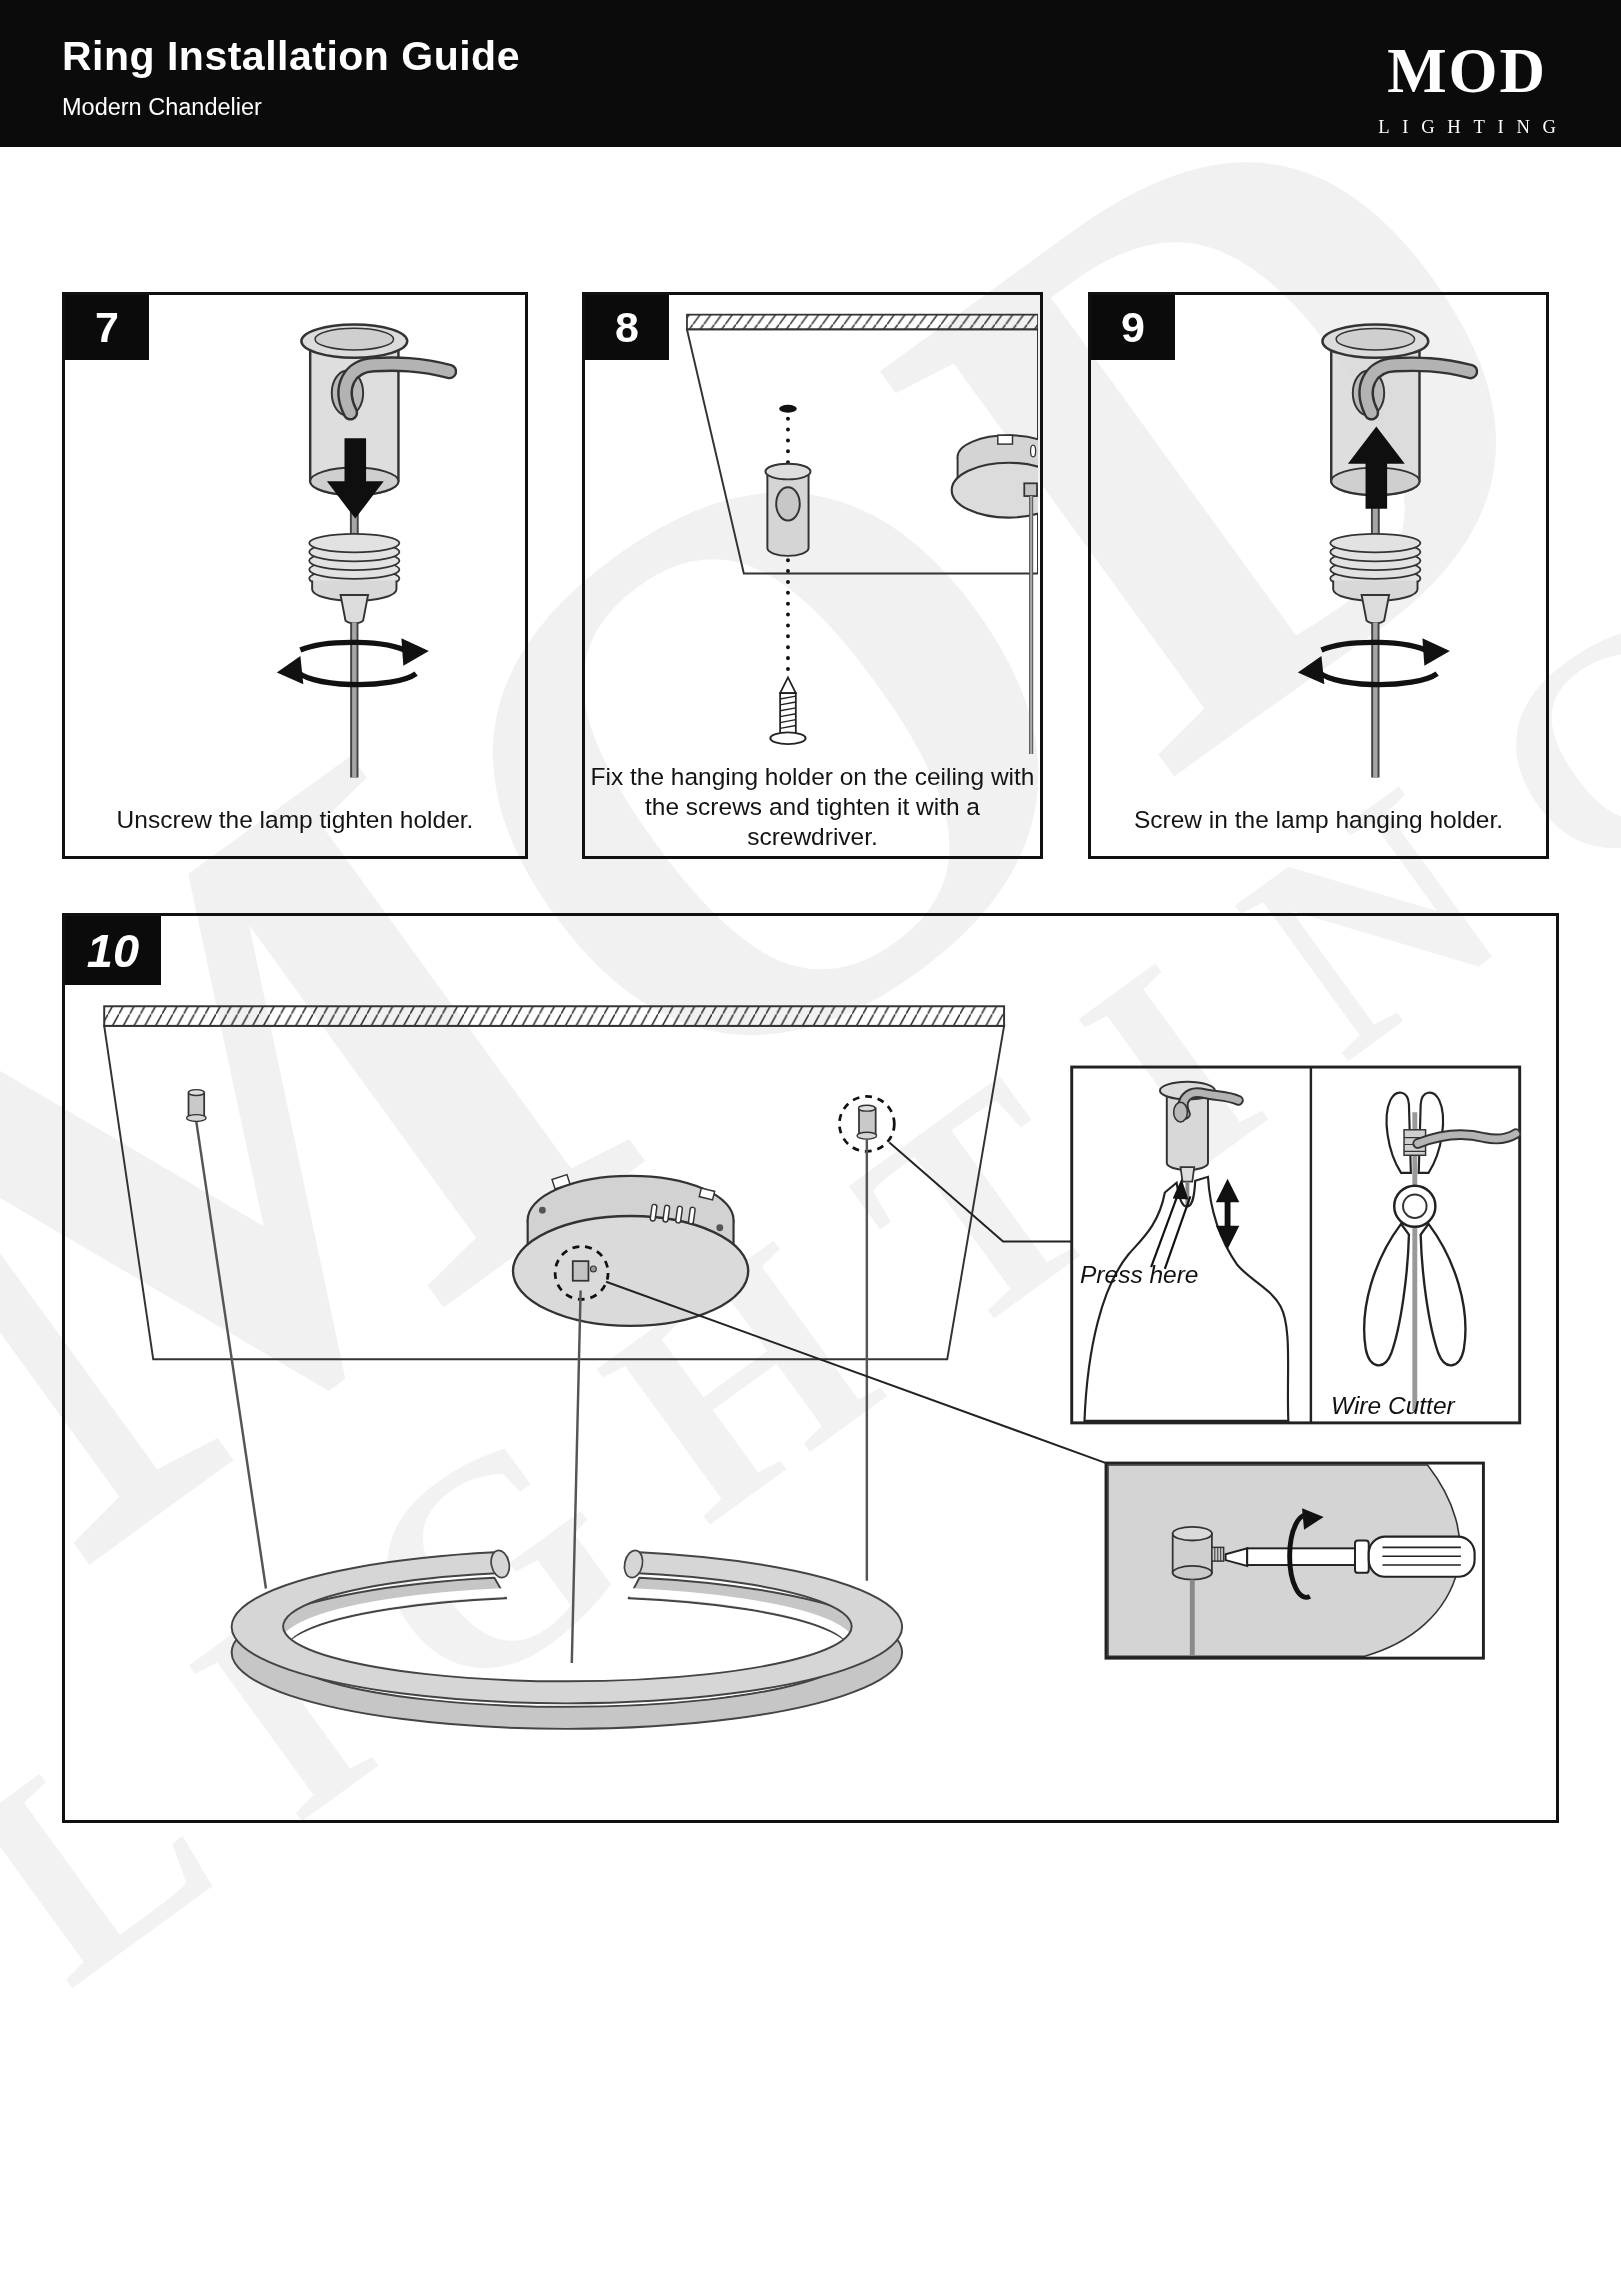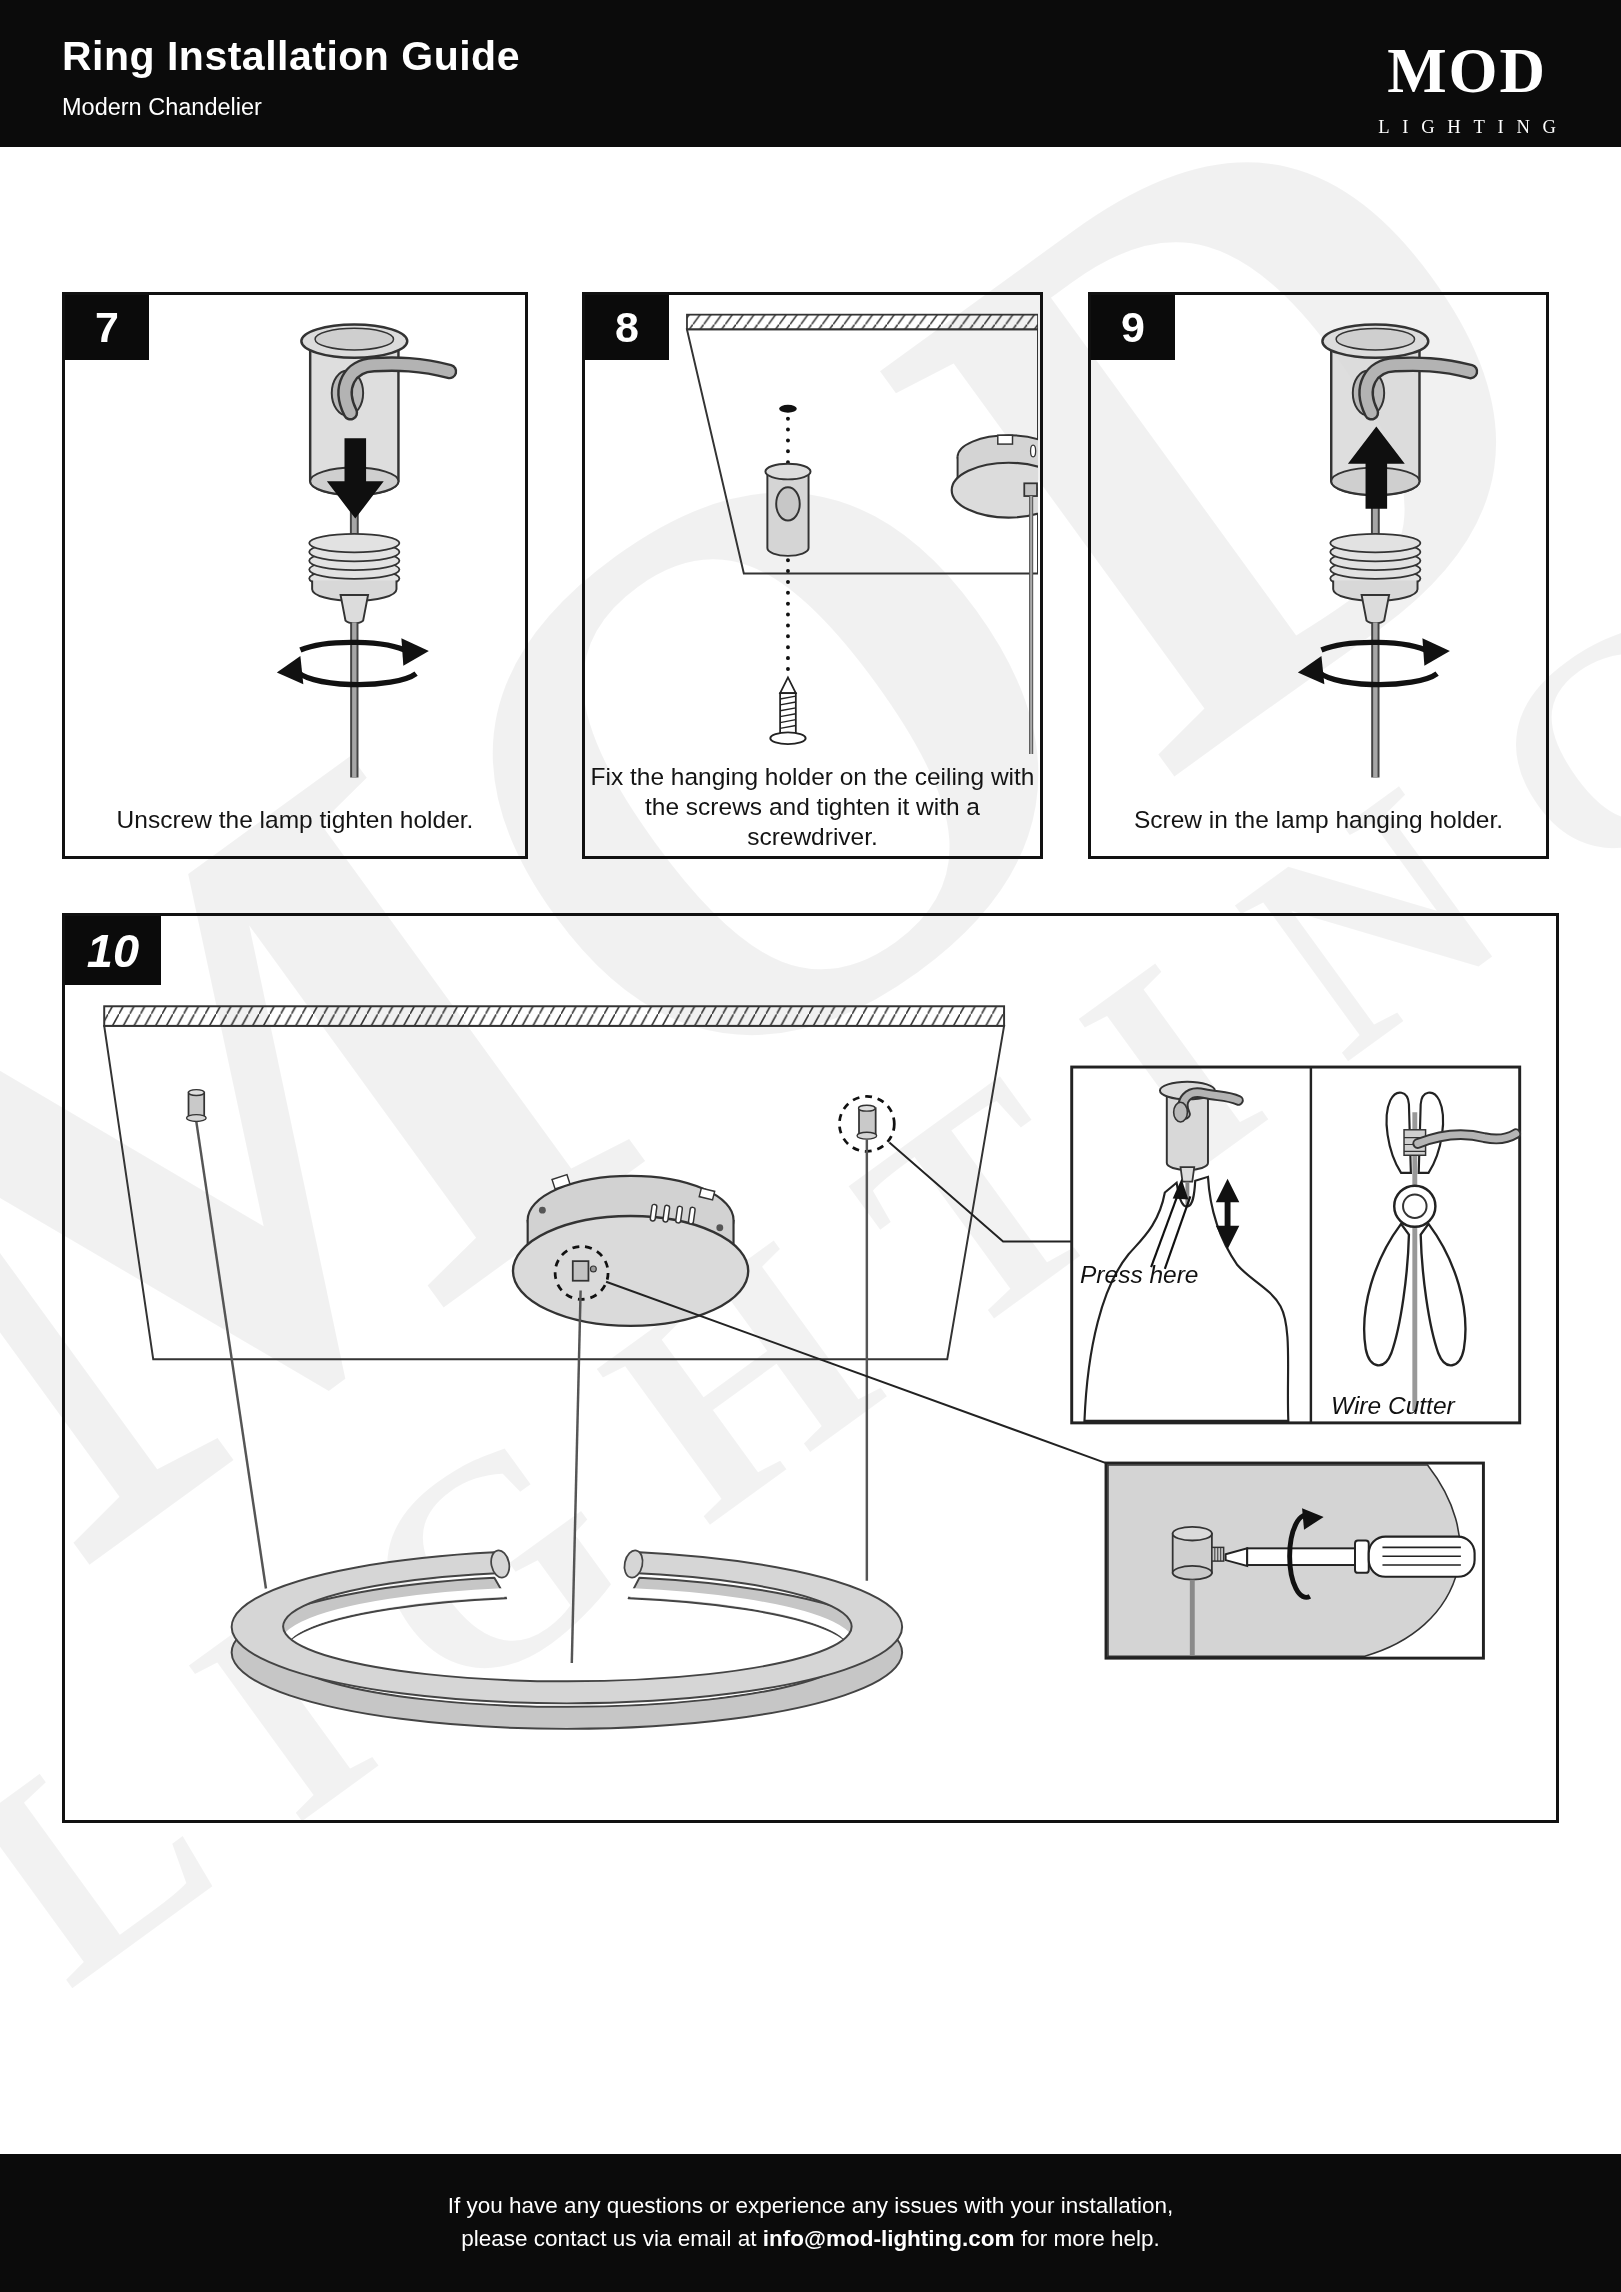--- a/index.html
+++ b/index.html
@@ -293,21 +293,15 @@
         <g>
           <path d="M 1270 612 A 17 42 0 1 0 1270 694" fill="none" stroke="#111" stroke-width="5"></path>
           <polygon points="1262,604 1284,613 1264,626" fill="#111"></polygon>
         </g>
       </g>
     </svg>
     <div class="lbl lbl-press">Press here</div>
     <div class="lbl lbl-cutter">Wire Cutter</div>
   </div>
 
-  <div class="footer">
-    <div class="ftxt">
-      <div>If you have any questions or experience any issues with your installation,</div>
-      <div><span>please contact us via email at </span><span class="em">info@mod-lighting.com</span><span> for more help.</span></div>
-    </div>
-  </div>
 
 </div>
 
 
 </body></html>

